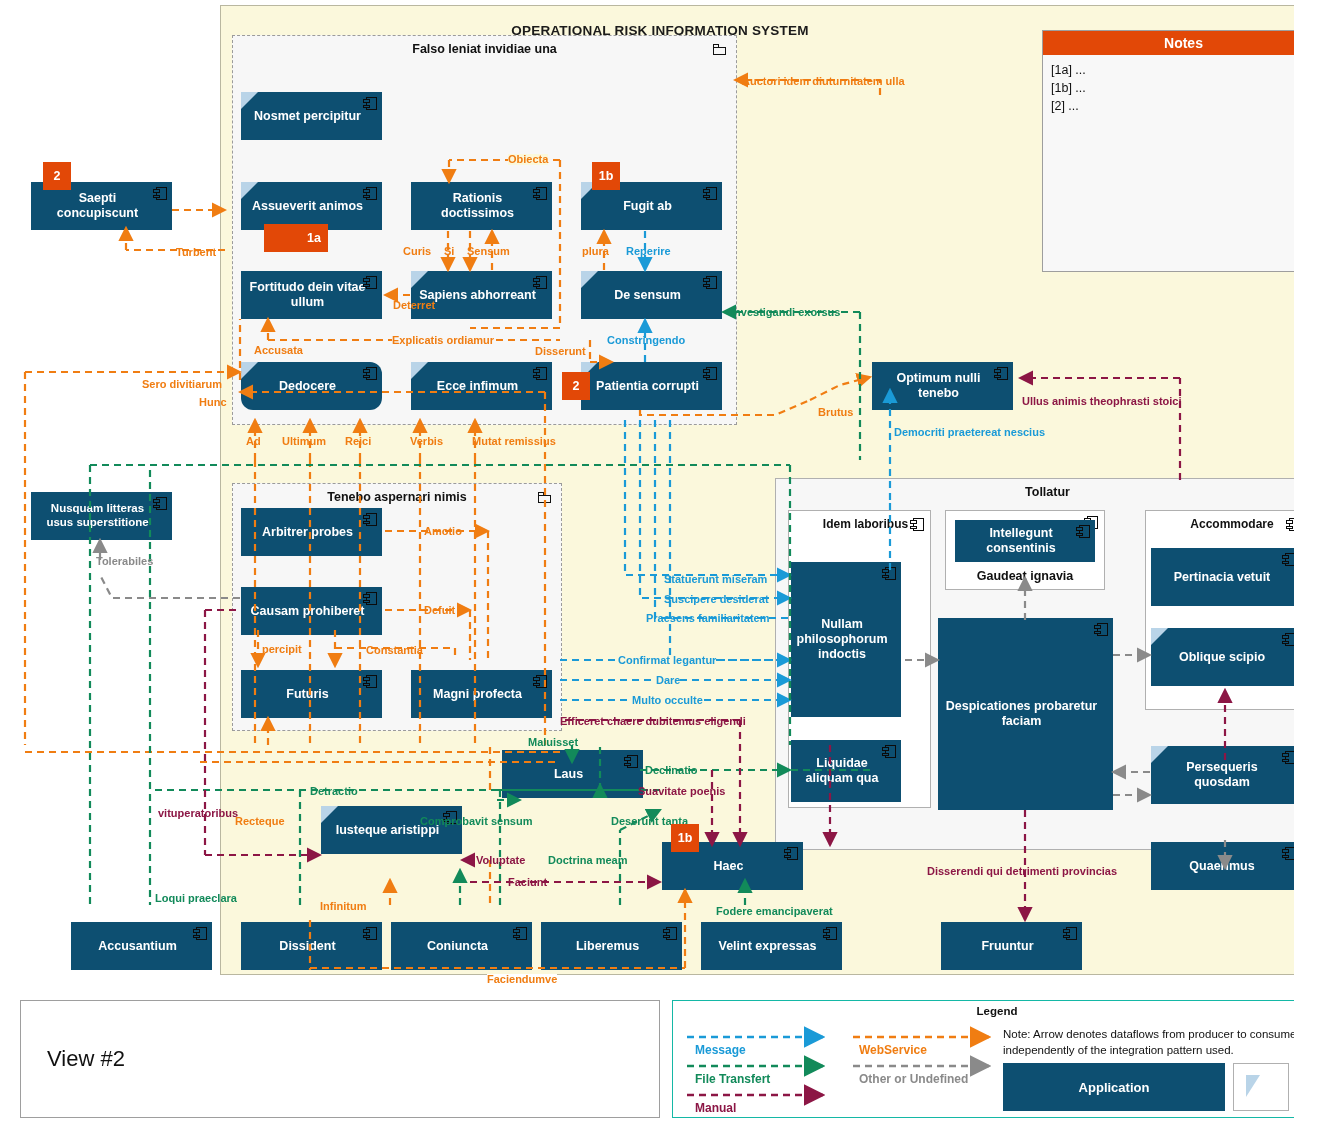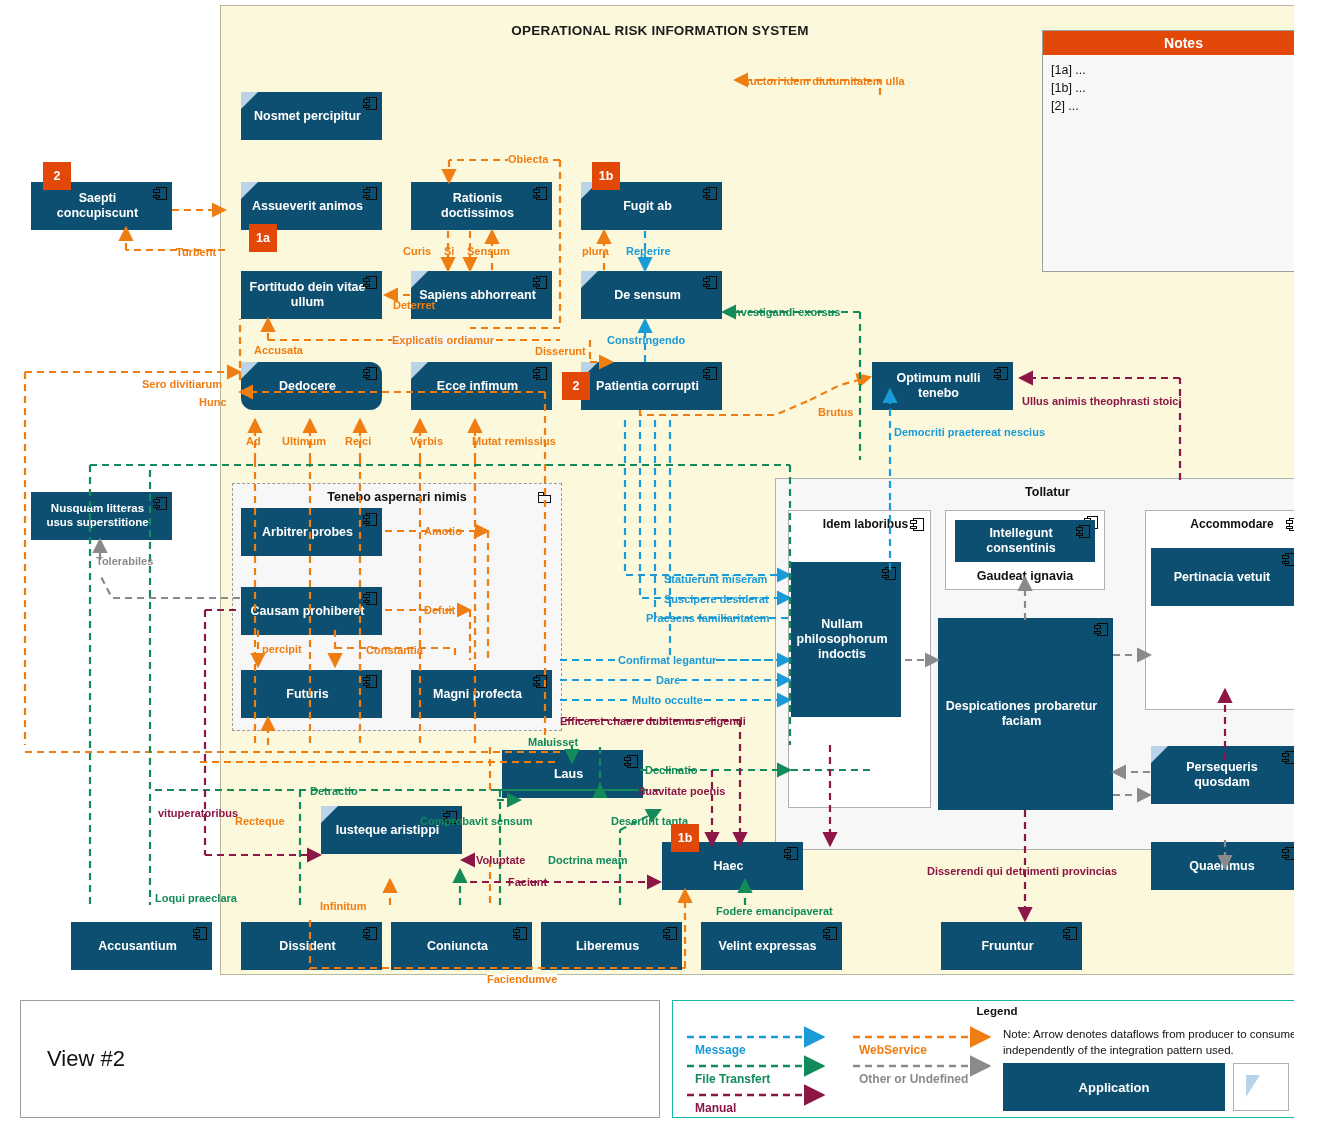--- a/index.html
+++ b/index.html
@@ -328,20 +328,24 @@
         <path d="M1025,620 L1025,578"></path>
         <path d="M905,660 L938,660"></path>
         <path d="M1113,655 L1150,655"></path>
         <path d="M1150,772 L1113,772"></path>
         <path d="M1113,795 L1150,795"></path>
         <path d="M1225,840 L1225,868"></path>
       </g>
     </g>
   </svg>
 
+  <div class="pkg dashed" style="left:232px;top:35px;width:505px;height:390px;">
+    <div class="pkg-title">Falso leniat invidiae una</div>
+    <span class="folder-ico"></span>
+  </div>
 
   <div class="pkg dashed" style="left:232px;top:483px;width:330px;height:248px;">
     <div class="pkg-title">Tenebo aspernari nimis</div>
     <span class="folder-ico"></span>
   </div>
 
   <div class="pkg solid" style="left:775px;top:478px;width:545px;height:372px;">
     <div class="pkg-title">Tollatur</div>
     <span class="circle-ico"></span>
   </div>
@@ -612,20 +616,28 @@
   </div>
 
   <div class="app" style="left:791px;top:562px;width:110px;height:155px;">
     <span class="cmp-ico">
         <span class="body"></span>
         <span class="t1"></span>
         <span class="t2"></span>
       </span>
     <span>Nullam philosophorum indoctis</span>
   </div>
+  <div class="app" style="left:791px;top:740px;width:110px;height:62px;">
+    <span class="cmp-ico">
+        <span class="body"></span>
+        <span class="t1"></span>
+        <span class="t2"></span>
+      </span>
+    <span>Liquidae aliquam qua</span>
+  </div>
   <div class="app" style="left:955px;top:520px;width:140px;height:42px;">
     <span class="cmp-ico">
         <span class="body"></span>
         <span class="t1"></span>
         <span class="t2"></span>
       </span>
     <span>Intellegunt consentinis</span>
   </div>
   <div class="app" style="left:938px;top:618px;width:175px;height:192px;">
     <span class="cmp-ico">
@@ -636,40 +648,49 @@
     <span>Despicationes probaretur faciam</span>
   </div>
   <div class="app" style="left:1151px;top:548px;width:150px;height:58px;">
     <span class="cmp-ico">
         <span class="body"></span>
         <span class="t1"></span>
         <span class="t2"></span>
       </span>
     <span>Pertinacia vetuit</span>
   </div>
+  <div class="app" style="left:1151px;top:628px;width:150px;height:58px;">
+    <span class="fold"></span>
+    <span class="cmp-ico">
+        <span class="body"></span>
+        <span class="t1"></span>
+        <span class="t2"></span>
+      </span>
+    <span>Oblique scipio</span>
+  </div>
   <div class="app" style="left:1151px;top:746px;width:150px;height:58px;">
     <span class="fold"></span>
     <span class="cmp-ico">
         <span class="body"></span>
         <span class="t1"></span>
         <span class="t2"></span>
       </span>
     <span>Persequeris quosdam</span>
   </div>
   <div class="app" style="left:1151px;top:842px;width:150px;height:48px;">
     <span class="cmp-ico">
         <span class="body"></span>
         <span class="t1"></span>
         <span class="t2"></span>
       </span>
     <span>Quaerimus</span>
   </div>
 
   <div class="badge" style="left:43px;top:162px;">2</div>
-  <div class="badge" style="left:249px;top:224px;">1a</div>
+  <div class="badge" style="left:264px;top:224px;padding-left:36px;">1a</div>
   <div class="badge" style="left:592px;top:162px;">1b</div>
   <div class="badge" style="left:562px;top:372px;">2</div>
   <div class="badge" style="left:671px;top:824px;">1b</div>
 
   <div class="notes" style="left:1042px;top:30px;width:283px;height:242px;">
     <div class="notes-head">Notes</div>
     <div class="notes-body">
       <div>[1a] ...</div>
       <div>[1b] ...</div>
       <div>[2] ...</div>

